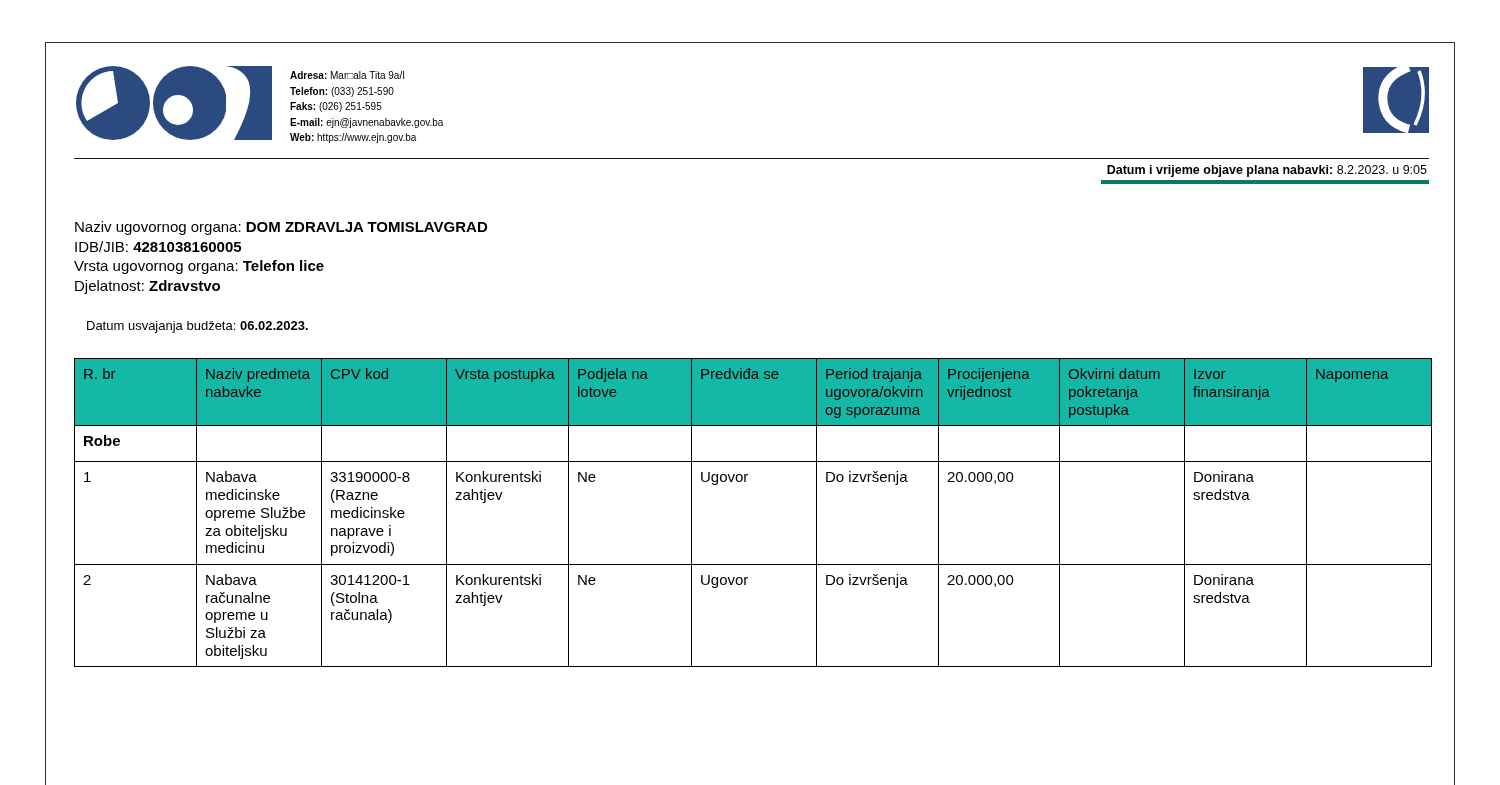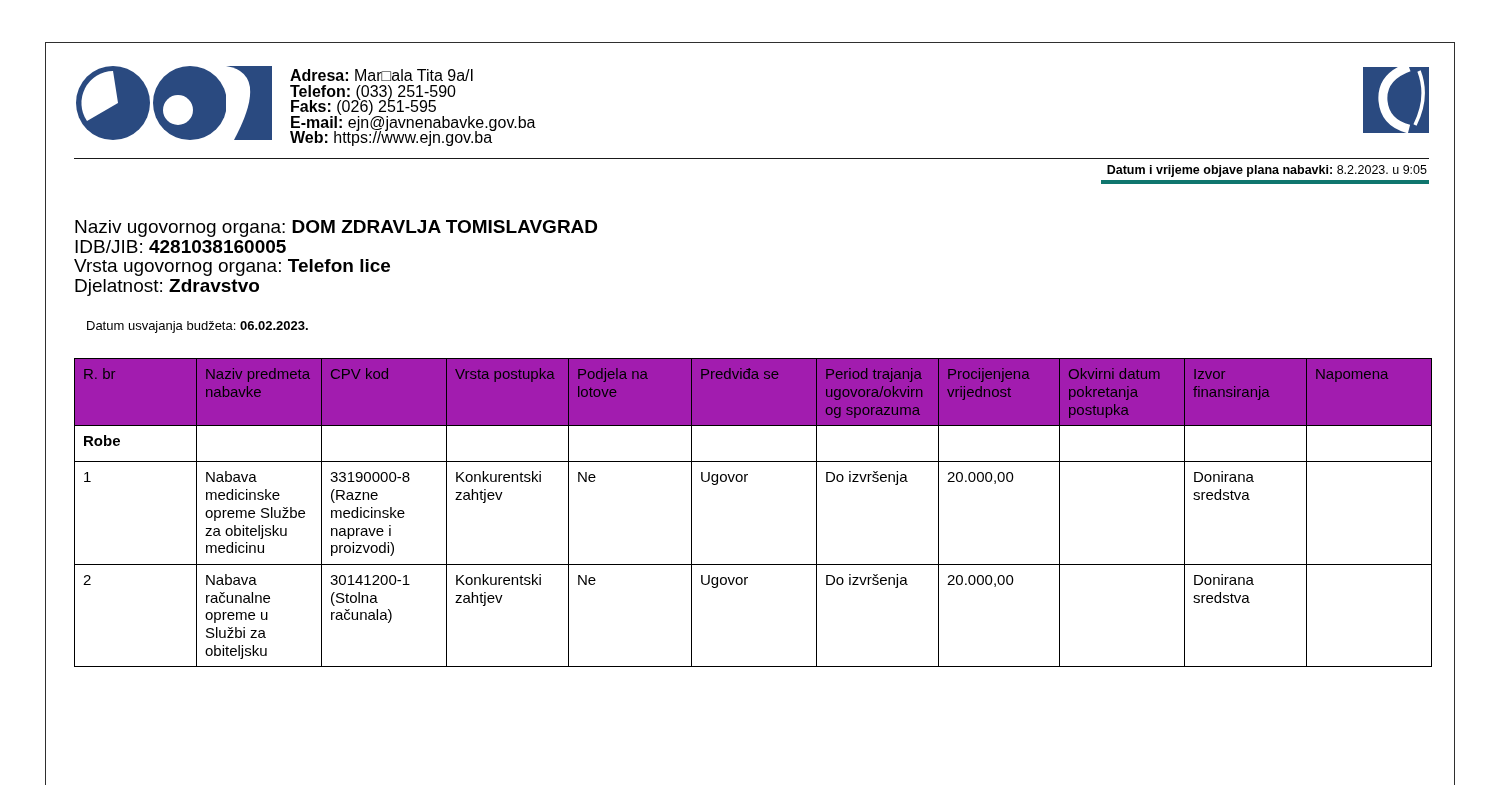--- a/index.html
+++ b/index.html
@@ -15,41 +15,41 @@
     left: 45px; top: 42px;
     width: 1410px; height: 1150px;
     border: 1px solid #2f2f2f;
     background: #fff;
   }
   .page-inner { padding: 0 25px 0 28px; }
 
   
   .doc-header { display: flex; align-items: flex-start; padding-top: 20px; }
   .logo-left { flex: 0 0 auto; }
-  .contact-block { margin-left: 18px; font-size: 16px; line-height: 15.6px; padding-top: 5px; }
+  .contact-block { margin-left: 18px; font-size: 10px; line-height: 15.6px; padding-top: 5px; }
   .contact-block b { font-weight: bold; }
   .header-spacer { flex: 1 1 auto; }
   .logo-right { flex: 0 0 auto; margin-top: 4px; }
 
   .header-rule { border-top: 1.5px solid #1a1a1a; margin-top: 11px; }
   .publish-row { text-align: right; padding-top: 1px; }
   .publish-box { display: inline-block; font-size: 12.5px; padding: 1px 2px 3px 6px; border-bottom: 4px solid #0f766e; }
   .publish-box b { font-weight: bold; }
 
   
   .doc-title {
     text-align: center;
     font-size: 25px;
     font-weight: bold;
     margin-top: 52px;
     letter-spacing: 0.2px;
   }
 
   
-  .info-block { margin-top: 33px; font-size: 19px; line-height: 19.6px; }
+  .info-block { margin-top: 33px; font-size: 15px; line-height: 19.6px; }
   .info-line .val { font-weight: bold; }
   .budget-line { margin-top: 23px; font-size: 13px; margin-left: 12px; }
   .budget-line .val { font-weight: bold; }
 
   
   table.plan {
     margin-top: 25px;
     border-collapse: collapse;
     table-layout: fixed;
     width: 1357px;
@@ -58,21 +58,21 @@
   }
   table.plan th, table.plan td {
     border: 1px solid #000;
     padding: 6px 8px 7px 8px;
     vertical-align: top;
     text-align: left;
     font-weight: normal;
     overflow-wrap: break-word;
     word-wrap: break-word;
   }
-  table.plan thead th { background: #a21caf; }
+  table.plan thead th { background: #14b8a6; }
   tr.section-row td { font-weight: bold; height: 36px; }
   tr.section-row td:first-child { font-weight: bold; }
 </style>
 </head>
 <body>
 
 <div class="page">
   <div class="page-inner">
 
     <div class="doc-header">

